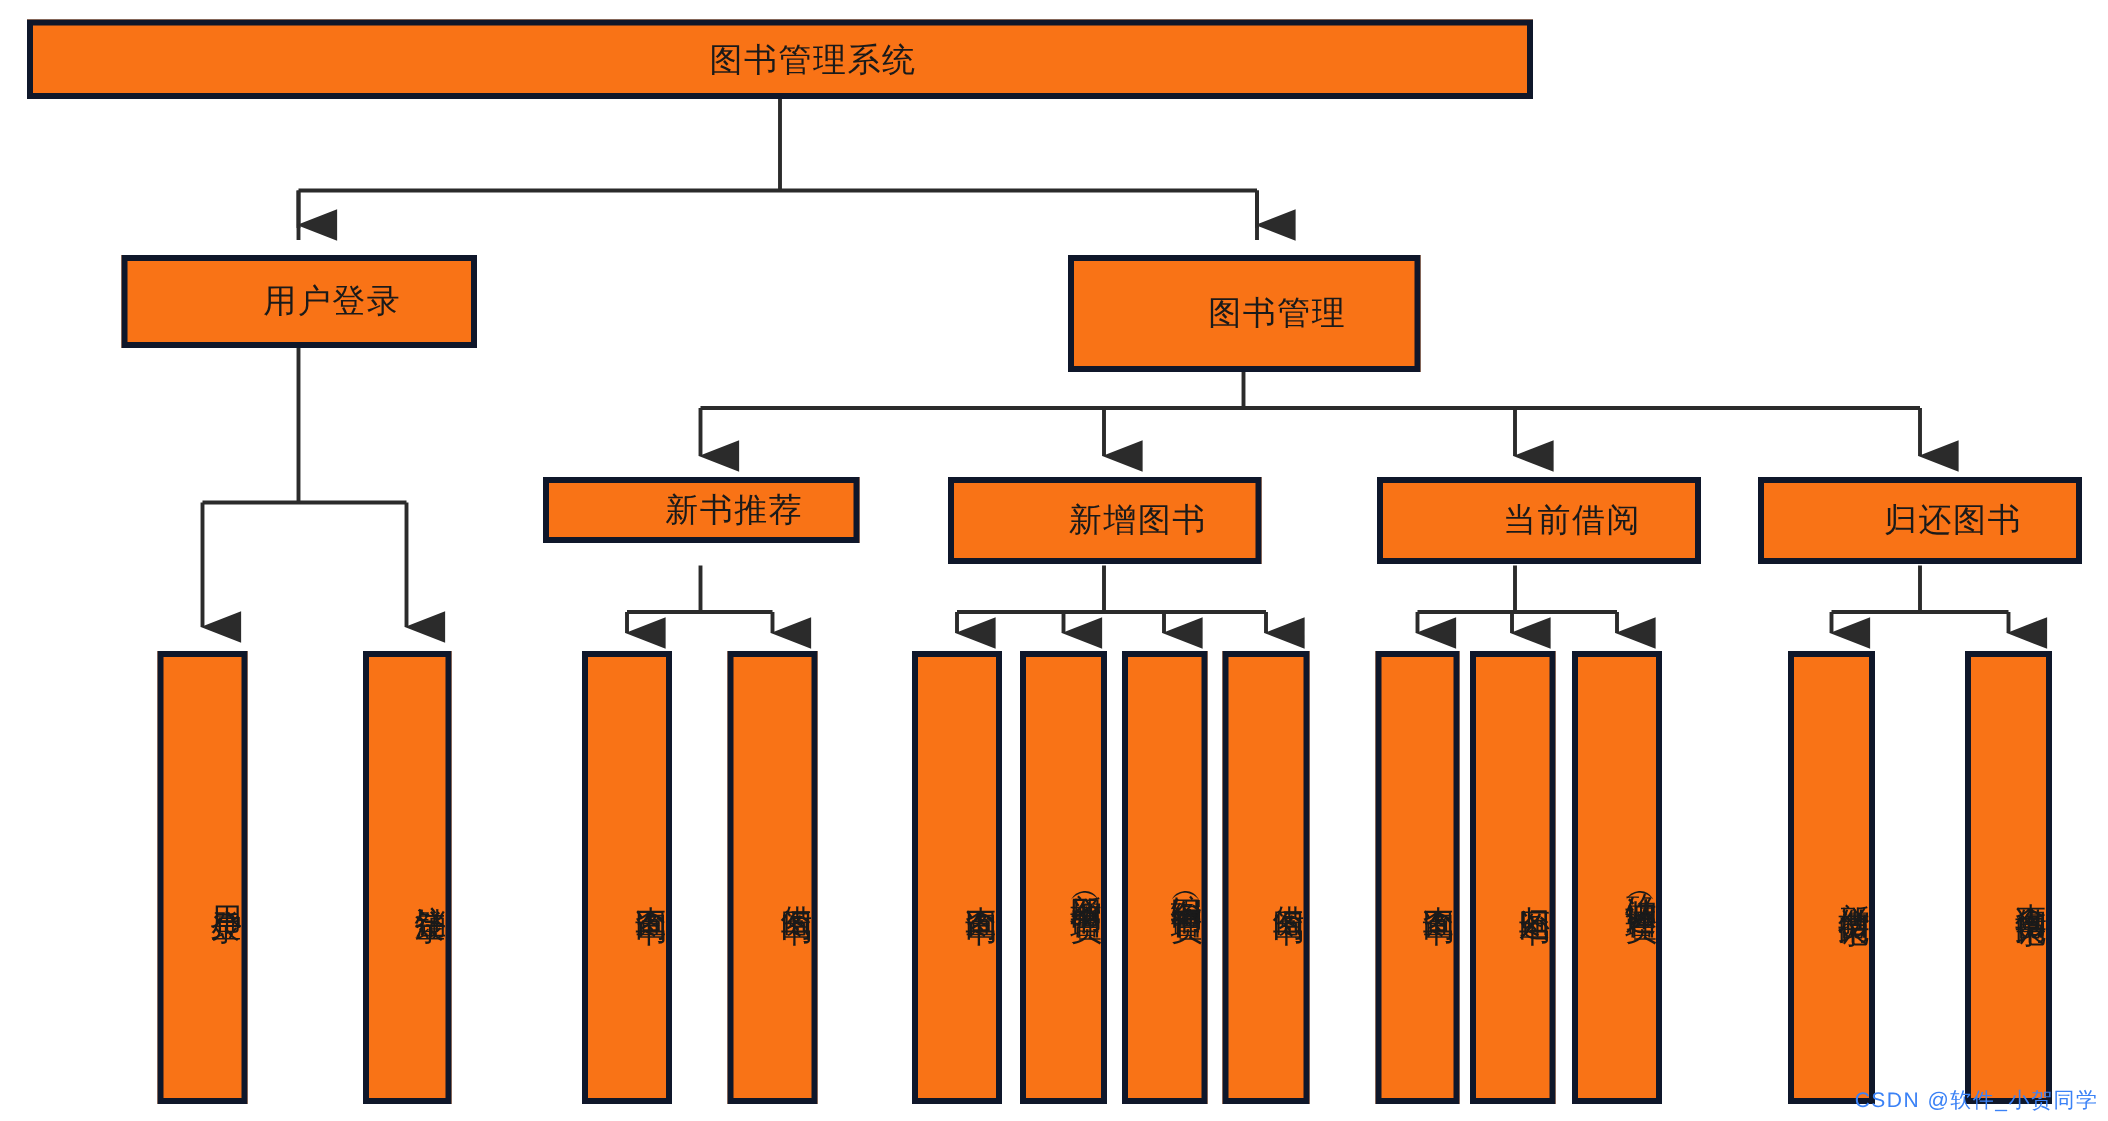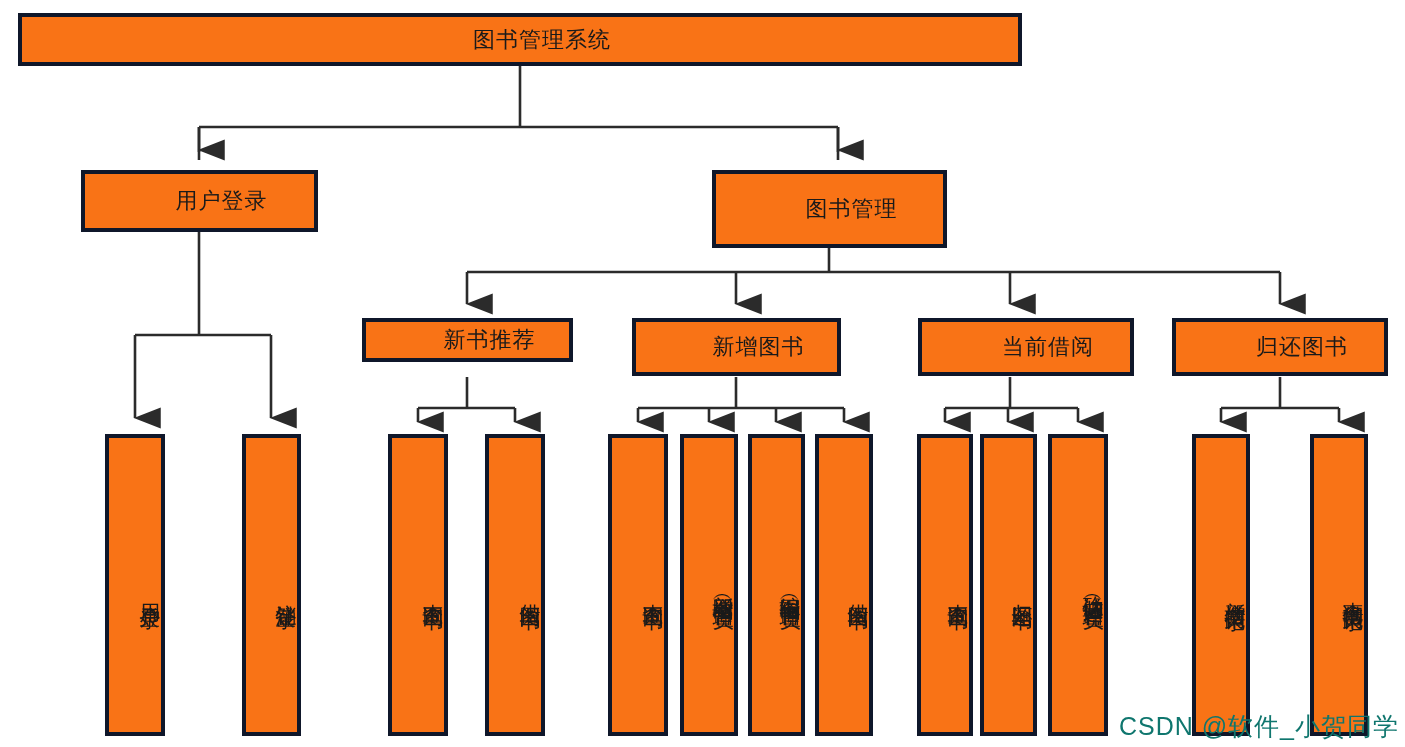--- a/index.html
+++ b/index.html
@@ -33,22 +33,22 @@
     writing-mode:vertical-rl;
     text-orientation:upright;
     align-items:flex-start;
     justify-content:center;
     padding-top:12px;
     line-height:1.05;
   }
   .watermark{
     position:absolute;
     right:6px;bottom:4px;
-    font-size:25px;
-    color:#0f766e;
+    font-size:14px;
+    color:#3b82f6;
     letter-spacing:1px;
     white-space:nowrap;
   }
 </style>
 </head>
 <body>
 
 <div id="stage">
 
   <svg id="edges" viewBox="0 0 1405 747" xmlns="http://www.w3.org/2000/svg">

